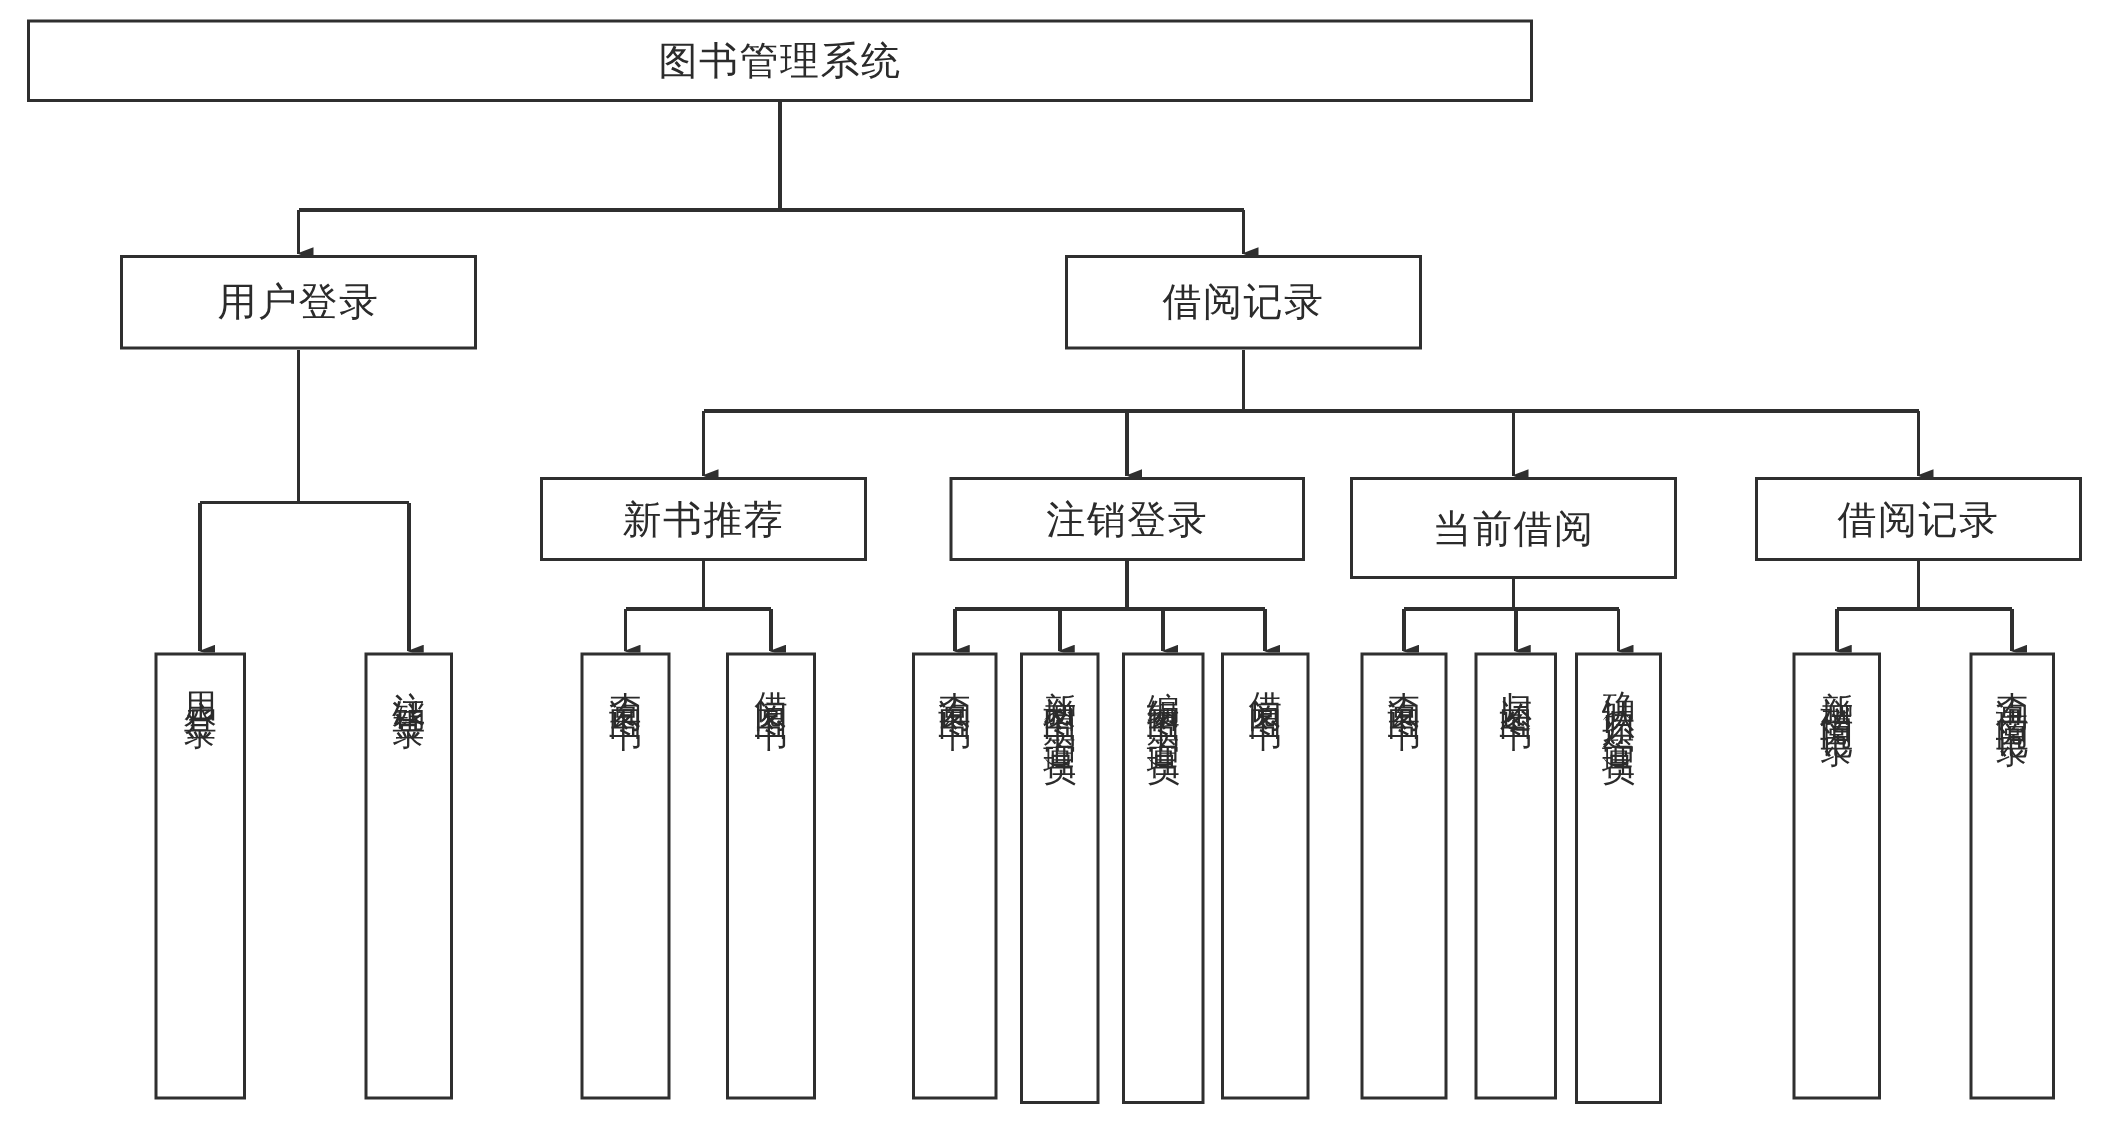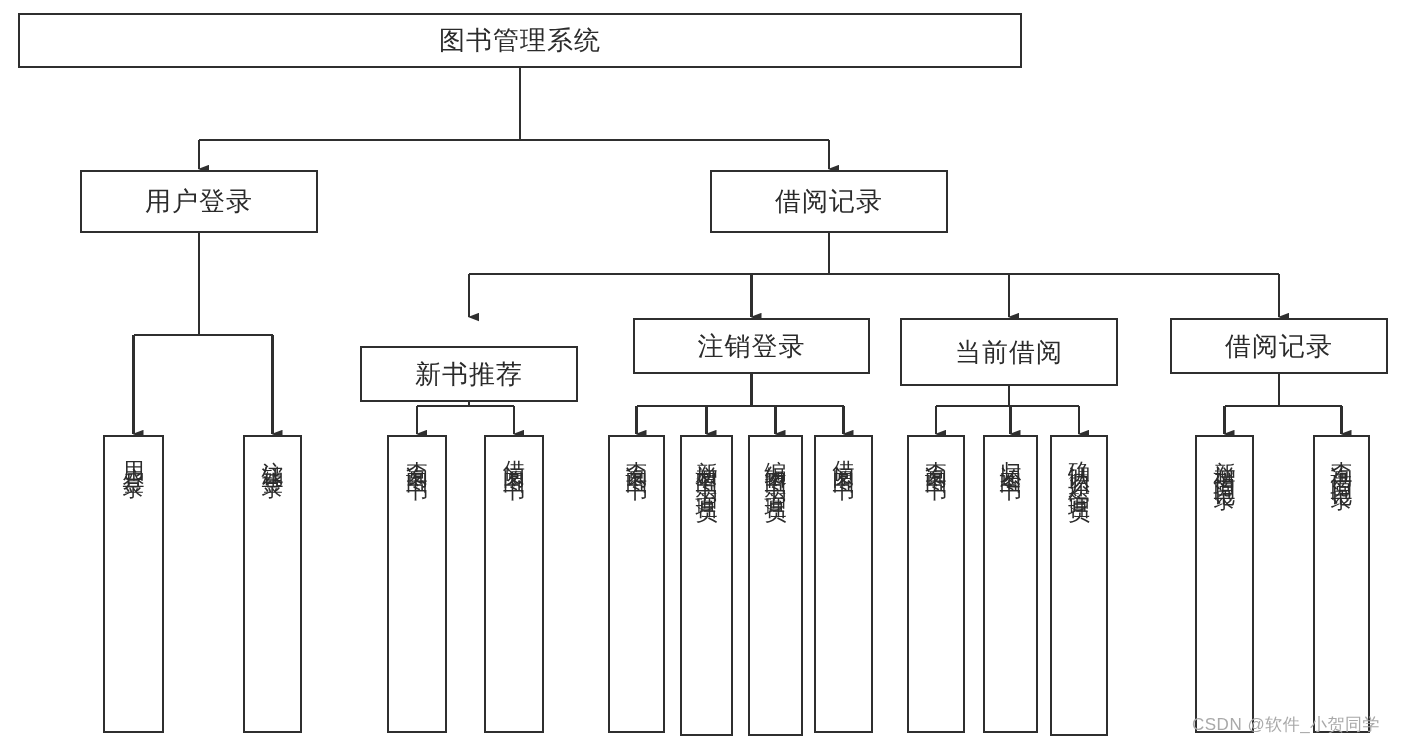--- a/index.html
+++ b/index.html
@@ -95,21 +95,21 @@
   <div id="node-layer">
       <div class="node" style="left: 18px; top: 13px; width: 1004px; height: 55px; border-color: rgb(47, 47, 47); background: rgb(255, 255, 255); color: rgb(43, 43, 43);">
         <span class="label">图书管理系统</span>
       </div>
       <div class="node" style="left: 80px; top: 170px; width: 238px; height: 63px; border-color: rgb(47, 47, 47); background: rgb(255, 255, 255); color: rgb(43, 43, 43);">
         <span class="label">用户登录</span>
       </div>
       <div class="node" style="left: 710px; top: 170px; width: 238px; height: 63px; border-color: rgb(47, 47, 47); background: rgb(255, 255, 255); color: rgb(43, 43, 43);">
         <span class="label">借阅记录</span>
       </div>
-      <div class="node" style="left: 360px; top: 318px; width: 218px; height: 56px; border-color: rgb(47, 47, 47); background: rgb(255, 255, 255); color: rgb(43, 43, 43); margin-top: 28px;">
+      <div class="node" style="left: 360px; top: 318px; width: 218px; height: 56px; border-color: rgb(47, 47, 47); background: rgb(255, 255, 255); color: rgb(43, 43, 43);">
         <span class="label">新书推荐</span>
       </div>
       <div class="node" style="left: 633px; top: 318px; width: 237px; height: 56px; border-color: rgb(47, 47, 47); background: rgb(255, 255, 255); color: rgb(43, 43, 43);">
         <span class="label">注销登录</span>
       </div>
       <div class="node" style="left: 900px; top: 318px; width: 218px; height: 68px; border-color: rgb(47, 47, 47); background: rgb(255, 255, 255); color: rgb(43, 43, 43);">
         <span class="label">当前借阅</span>
       </div>
       <div class="node" style="left: 1170px; top: 318px; width: 218px; height: 56px; border-color: rgb(47, 47, 47); background: rgb(255, 255, 255); color: rgb(43, 43, 43);">
         <span class="label">借阅记录</span>
@@ -147,14 +147,13 @@
       <div class="node vertical" style="left: 1050px; top: 435px; width: 58px; height: 301px; border-color: rgb(47, 47, 47); background: rgb(255, 255, 255); color: rgb(43, 43, 43);">
         <span class="label">确认归还（管理员）</span>
       </div>
       <div class="node vertical" style="left: 1195px; top: 435px; width: 59px; height: 298px; border-color: rgb(47, 47, 47); background: rgb(255, 255, 255); color: rgb(43, 43, 43);">
         <span class="label">新增借阅记录</span>
       </div>
       <div class="node vertical" style="left: 1313px; top: 435px; width: 57px; height: 298px; border-color: rgb(47, 47, 47); background: rgb(255, 255, 255); color: rgb(43, 43, 43);">
         <span class="label">查询借阅记录</span>
       </div>
     </div>
-  <div class="watermark" style="left:1192px;top:713px;">CSDN @软件_小贺同学</div>
 </div>
 
 </body></html>

